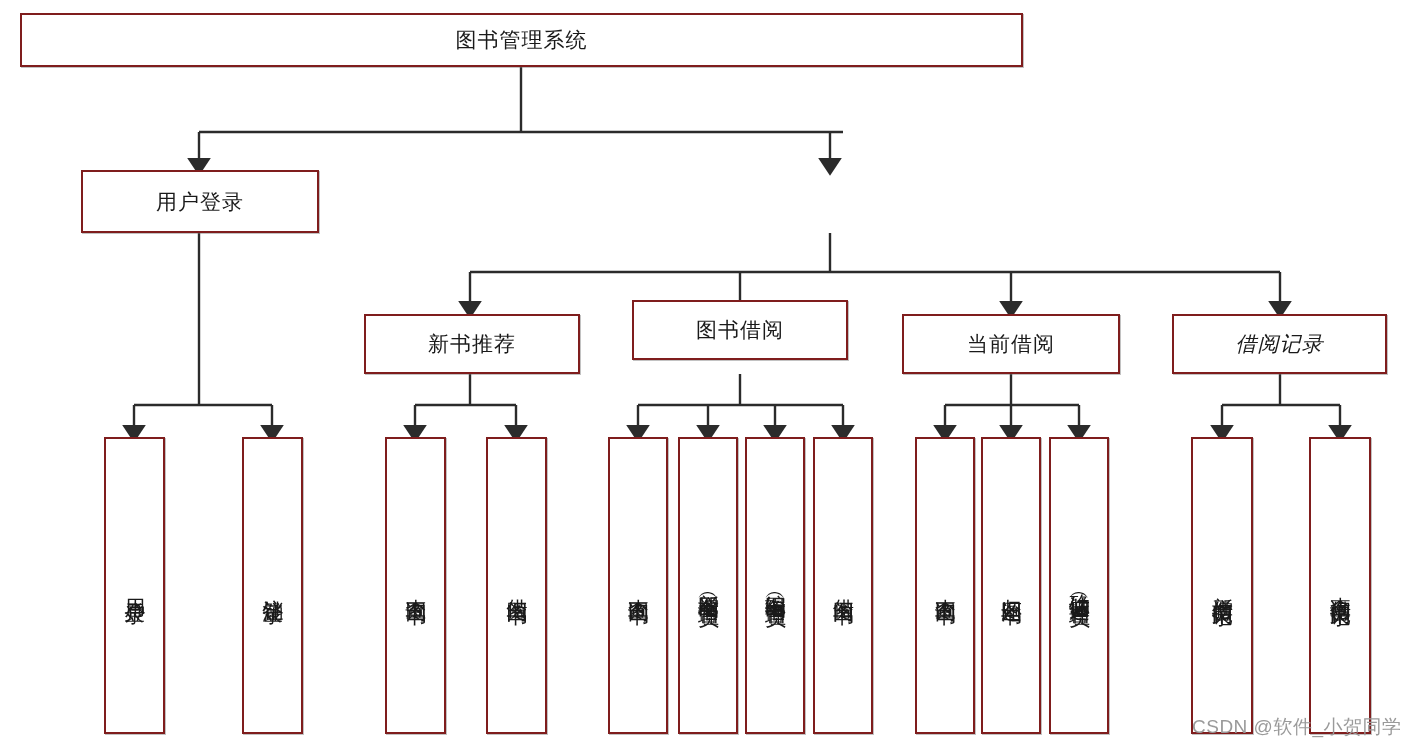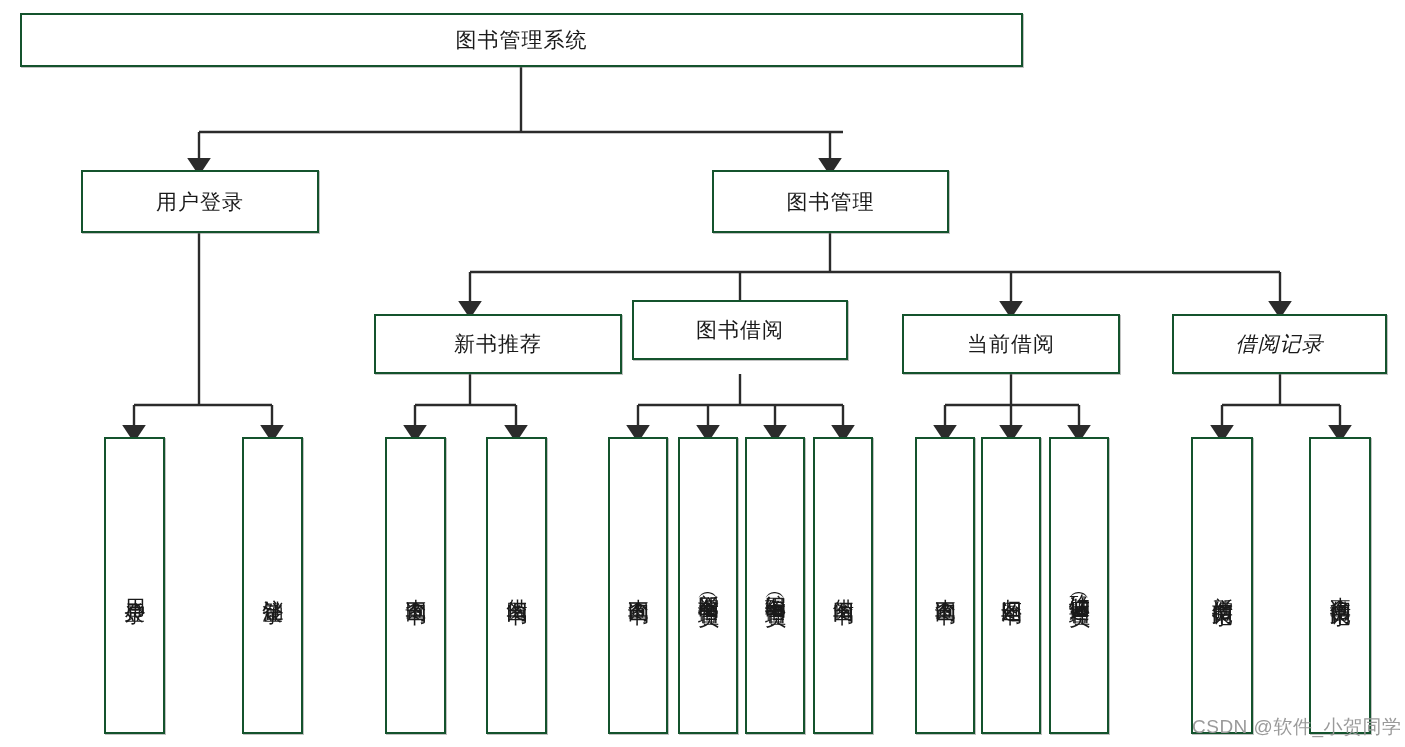--- a/index.html
+++ b/index.html
@@ -14,21 +14,21 @@
   #canvas {
     position: relative;
     width: 1405px;
     height: 747px;
     background: #ffffff;
     overflow: hidden;
   }
   .node {
     position: absolute;
     box-sizing: border-box;
-    border: 2px solid #14532d;
+    border: 2px solid #7f1d1d;
     background: #ffffff;
     display: flex;
     align-items: center;
     justify-content: center;
     color: #1a1a1a;
     box-shadow: 1px 1px 0 rgba(120,120,120,0.45);
   }
   .node.horiz {
     font-size: 21px;
     letter-spacing: 1px;
@@ -118,25 +118,22 @@
     </g>
   </svg>
 
   <div class="node horiz" style="left:20px; top:13px; width:1003px; height:54px;">
     <span>图书管理系统</span>
   </div>
 
   <div class="node horiz" style="left:81px; top:170px; width:238px; height:63px;">
     <span>用户登录</span>
   </div>
-  <div class="node horiz" style="left:712px; top:170px; width:237px; height:63px;">
-    <span>图书管理</span>
-  </div>
 
-  <div class="node horiz" style="left:374px; top:314px; width:248px; height:60px;">
+  <div class="node horiz" style="left:364px; top:314px; width:216px; height:60px;">
     <span>新书推荐</span>
   </div>
   <div class="node horiz" style="left:632px; top:300px; width:216px; height:60px;">
     <span>图书借阅</span>
   </div>
   <div class="node horiz" style="left:902px; top:314px; width:218px; height:60px;text-align:center;">
     <span>当前借阅</span>
   </div>
   <div class="node horiz" style="left:1172px; top:314px; width:215px; height:60px;font-style:italic;">
     <span>借阅记录</span>

